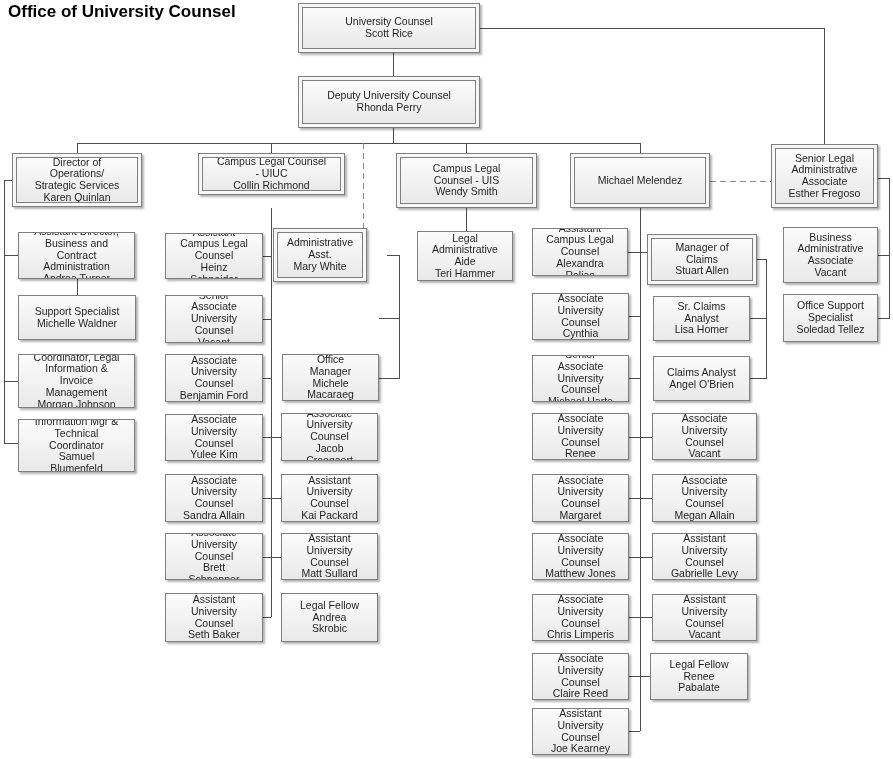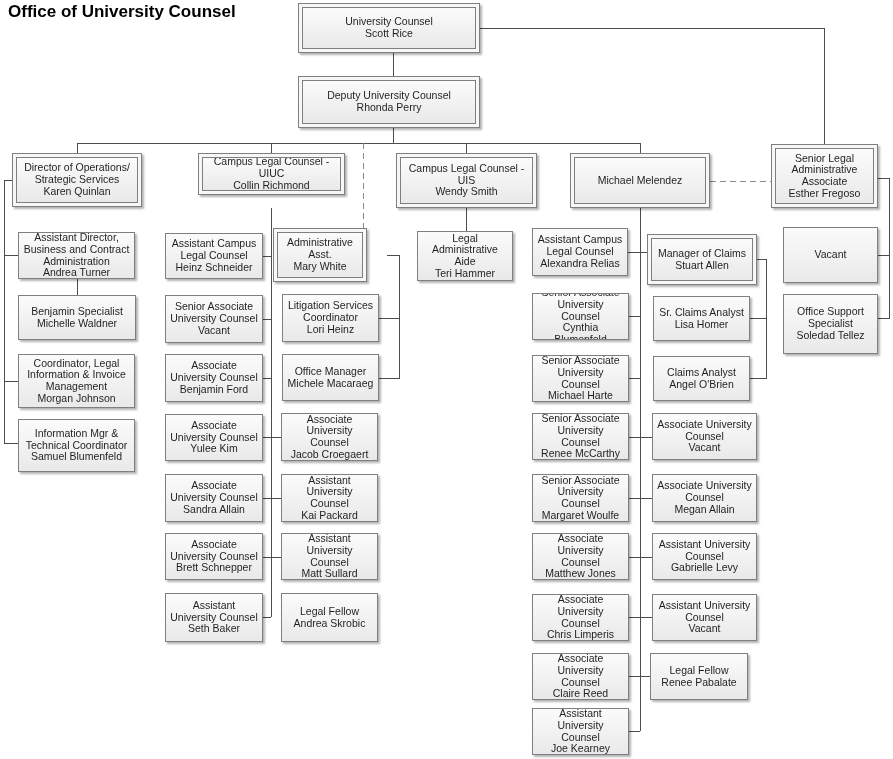--- a/index.html
+++ b/index.html
@@ -7,21 +7,21 @@
           font-family:"Liberation Sans","DejaVu Sans",sans-serif;}
   #wires{position:absolute;left:0;top:0;width:893px;height:759px;z-index:0;pointer-events:none;}
   #wires path{stroke:#4d4d4d;stroke-width:1;fill:none;shape-rendering:crispEdges;}
   #wires path.dash{stroke:#8a8a8a;stroke-dasharray:6 4;}
   h1.title{position:absolute;left:8px;top:2px;margin:0;font-size:17px;font-weight:bold;
            color:#000000;letter-spacing:0px;z-index:2;}
   .node{position:absolute;box-sizing:border-box;z-index:1;display:flex;
         border:1px solid #7f7f7f;background:linear-gradient(180deg,#fbfbfb 0%,#e9e9e9 100%);
         box-shadow:2px 2px 2px rgba(0,0,0,0.30);}
   .node .inner{flex:1;display:flex;flex-direction:column;align-items:center;justify-content:center;
-        text-align:center;font-size:10.5px;line-height:1.12;color:#1f1f1f;overflow:hidden;padding:1px 4px;}
+        text-align:center;font-size:10.5px;line-height:1.12;color:#1f1f1f;overflow:hidden;padding:1px 12px;}
   .node.double{padding:3px;background:#f7f7f7;}
   .node.double .inner{border:1px solid #7f7f7f;background:linear-gradient(180deg,#fbfbfb 0%,#e9e9e9 100%);}
 </style>
 </head>
 <body>
 
 <div id="canvas">
   <h1 class="title">Office of University Counsel</h1>
 
   <svg id="wires" viewBox="0 0 893 759" xmlns="http://www.w3.org/2000/svg">
@@ -110,21 +110,21 @@
     </div>
 
   <div class="node" style="left:18px;top:232px;width:117px;height:47px">
       <div class="inner">
         <span>Assistant Director, Business and Contract Administration</span>
         <span>Andrea Turner</span>
       </div>
     </div>
   <div class="node" style="left:18px;top:295px;width:118px;height:45px">
       <div class="inner">
-        <span>Benjamin Specialist</span>
+        <span>Support Specialist</span>
         <span>Michelle Waldner</span>
       </div>
     </div>
   <div class="node" style="left:18px;top:354px;width:117px;height:54px">
       <div class="inner">
         <span>Coordinator, Legal Information &amp; Invoice Management</span>
         <span>Morgan Johnson</span>
       </div>
     </div>
   <div class="node" style="left:18px;top:419px;width:117px;height:53px">
@@ -176,26 +176,20 @@
         <span>Seth Baker</span>
       </div>
     </div>
 
   <div class="node double" style="left:273px;top:228px;width:94px;height:54px">
       <div class="inner">
         <span>Administrative Asst.</span>
         <span>Mary White</span>
       </div>
     </div>
-  <div class="node" style="left:282px;top:294px;width:97px;height:48px">
-      <div class="inner">
-        <span>Litigation Services Coordinator</span>
-        <span>Lori Heinz</span>
-      </div>
-    </div>
   <div class="node" style="left:282px;top:354px;width:97px;height:47px">
       <div class="inner">
         <span>Office Manager</span>
         <span>Michele Macaraeg</span>
       </div>
     </div>
   <div class="node" style="left:281px;top:413px;width:97px;height:48px">
       <div class="inner">
         <span>Associate University Counsel</span>
         <span>Jacob Croegaert</span>
@@ -326,22 +320,23 @@
     </div>
   <div class="node" style="left:650px;top:653px;width:98px;height:47px">
       <div class="inner">
         <span>Legal Fellow</span>
         <span>Renee Pabalate</span>
       </div>
     </div>
 
   <div class="node" style="left:783px;top:227px;width:95px;height:56px">
       <div class="inner">
+        <span>Business Administrative Associate</span>
         <span>Vacant</span>
       </div>
     </div>
-  <div class="node" style="left:783px;top:294px;width:95px;height:60px">
+  <div class="node" style="left:783px;top:294px;width:95px;height:48px">
       <div class="inner">
         <span>Office Support Specialist</span>
         <span>Soledad Tellez</span>
       </div>
     </div>
 </div>
 
 </body></html>

